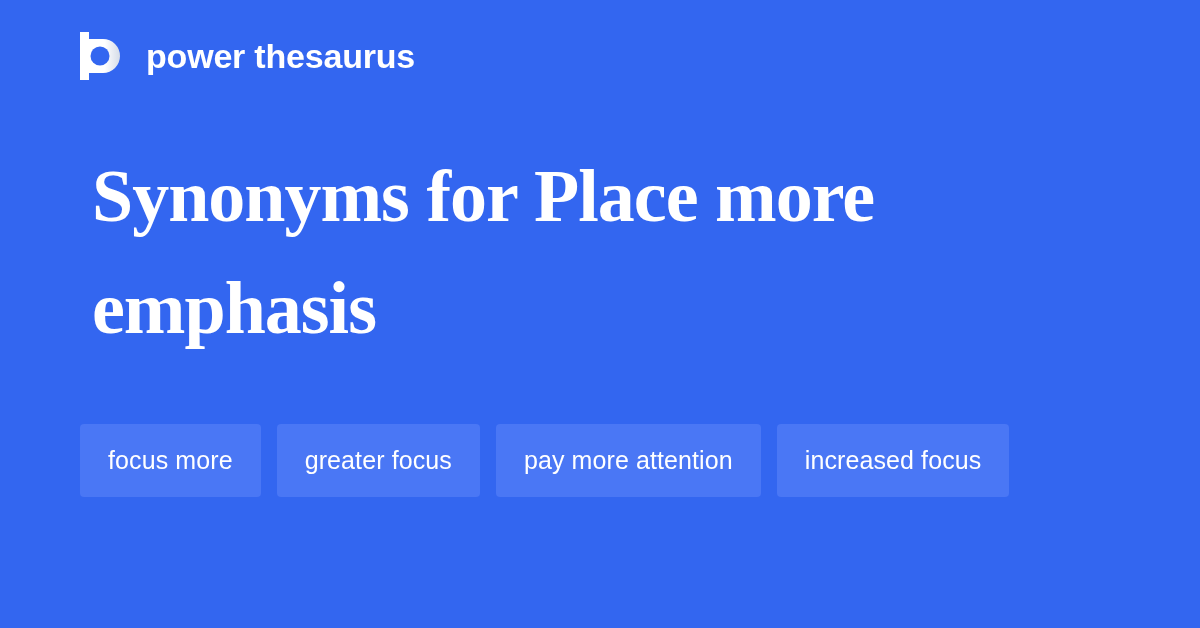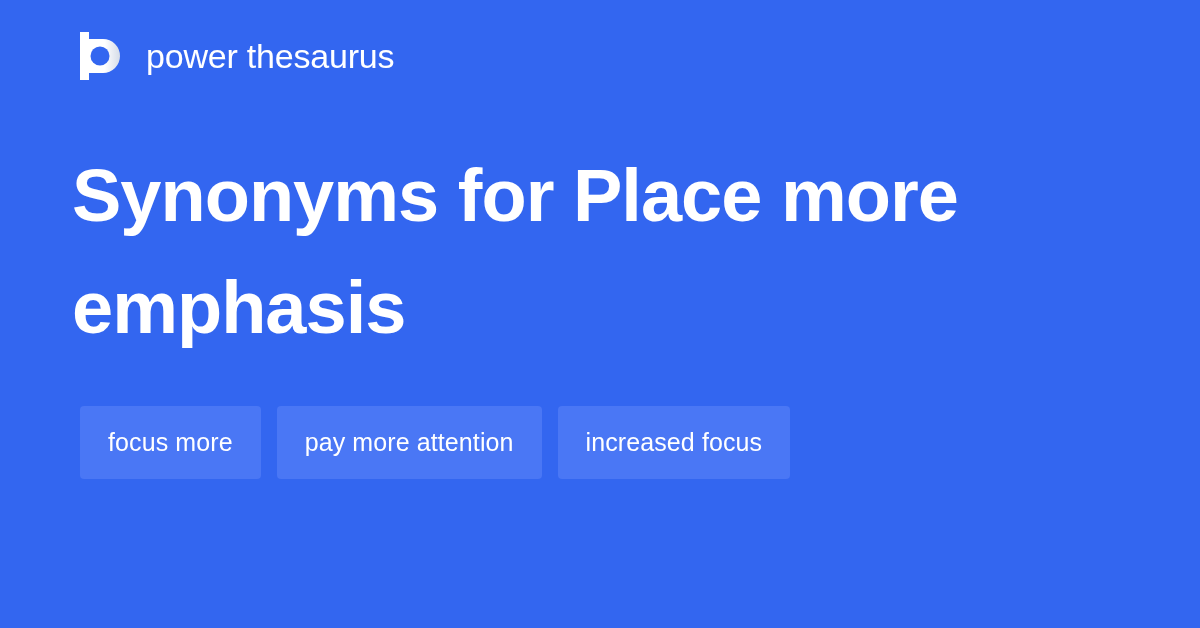--- a/index.html
+++ b/index.html
@@ -38,46 +38,46 @@
   .brand-logo {
     width: 44px;
     height: 48px;
     display: block;
     flex: none;
   }
 
   .brand-name {
     font-family: "Liberation Sans", sans-serif;
     font-size: 34px;
-    font-weight: 400;
+    font-weight: 700;
     letter-spacing: -0.2px;
     color: #FFFFFF;
     white-space: nowrap;
     line-height: 1;
   }
 
   
   .headline {
     position: absolute;
-    left: 72px;
+    left: 92px;
     top: 140px;
     width: 1040px;
-    font-family: Liberation Sans, sans-serif;
+    font-family: Liberation Serif, serif;
     font-size: 74px;
     font-weight: bold;
     line-height: 1.52;
     letter-spacing: -1px;
     color: #FFFFFF;
   }
 
   
   .tags {
     position: absolute;
     left: 80px;
-    top: 406px;
+    top: 424px;
     width: 1060px;
     display: flex;
     flex-wrap: wrap;
     gap: 16px;
   }
 
   .tag {
     height: 73px;
     display: flex;
     align-items: center;
@@ -115,17 +115,18 @@
 
       <rect x="0" y="0" width="9" height="48" fill="#FFFFFF"></rect>
     </svg>
     <span class="brand-name">power thesaurus</span>
   </div>
 
   <h1 class="headline">Synonyms for Place more emphasis</h1>
 
   <div class="tags">
     <span class="tag">focus more</span>
+    <span class="tag">greater focus</span>
     <span class="tag">pay more attention</span>
     <span class="tag">increased focus</span>
   </div>
 
 </div>
 
 </body></html>

